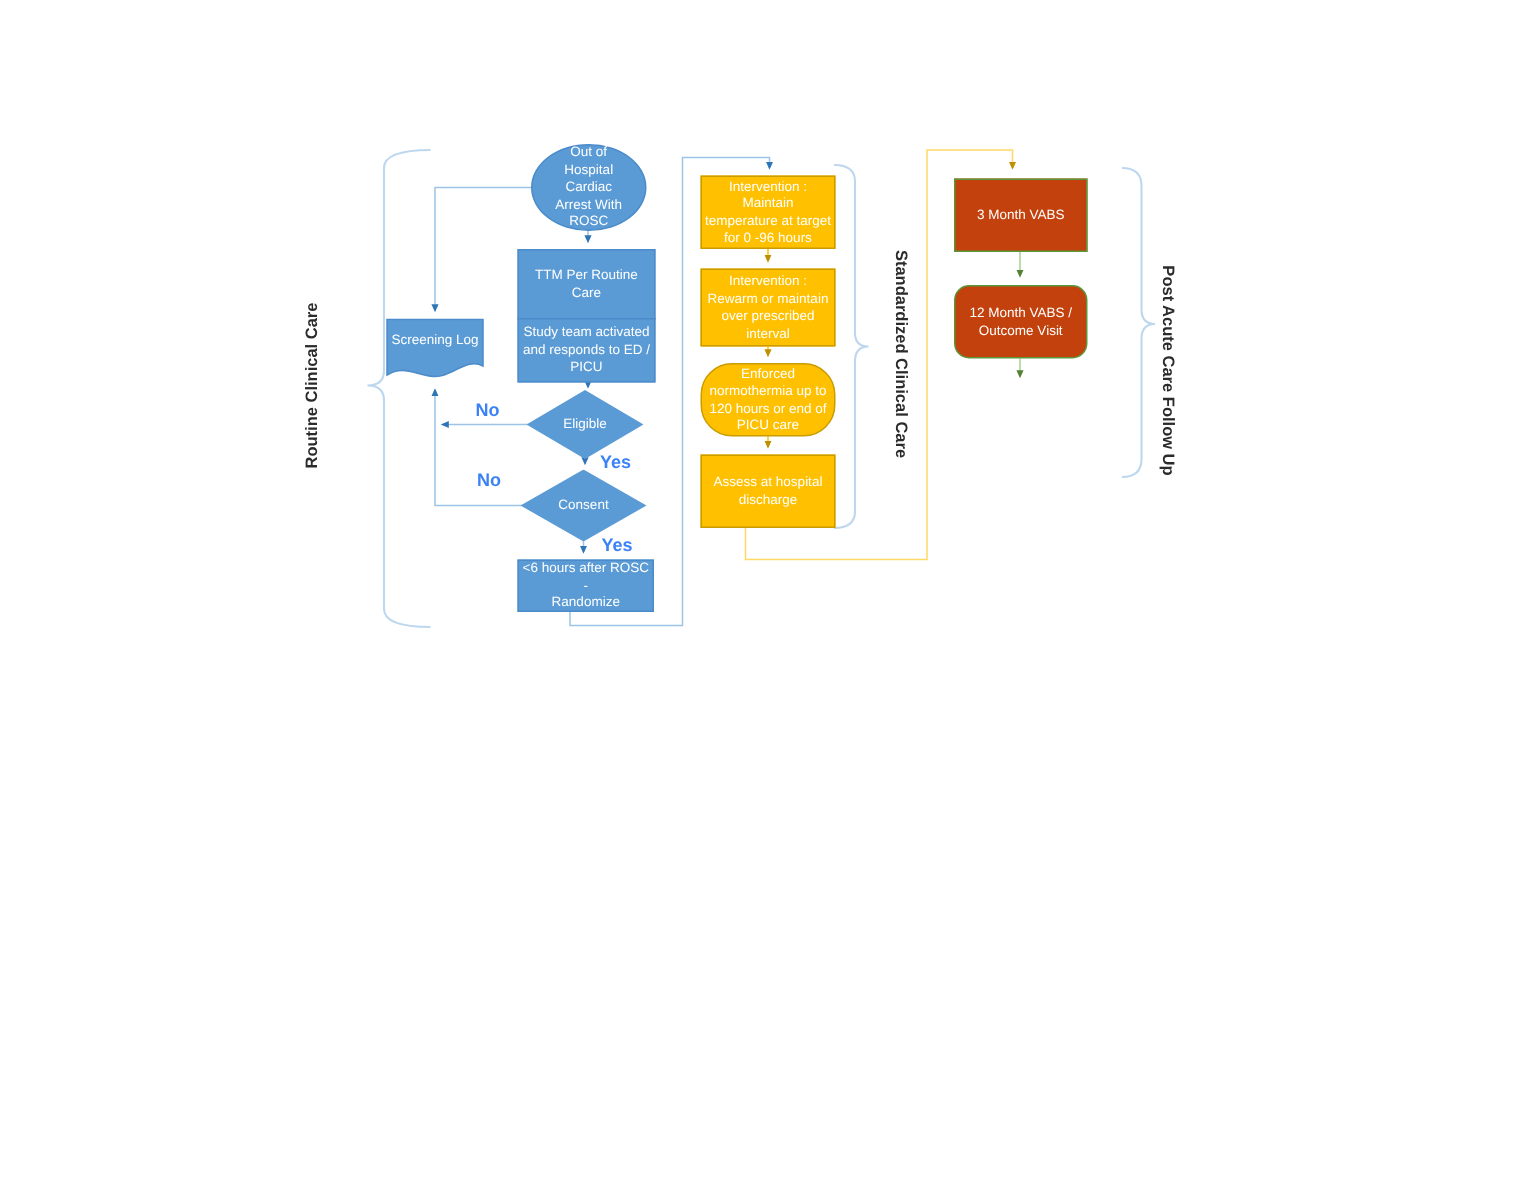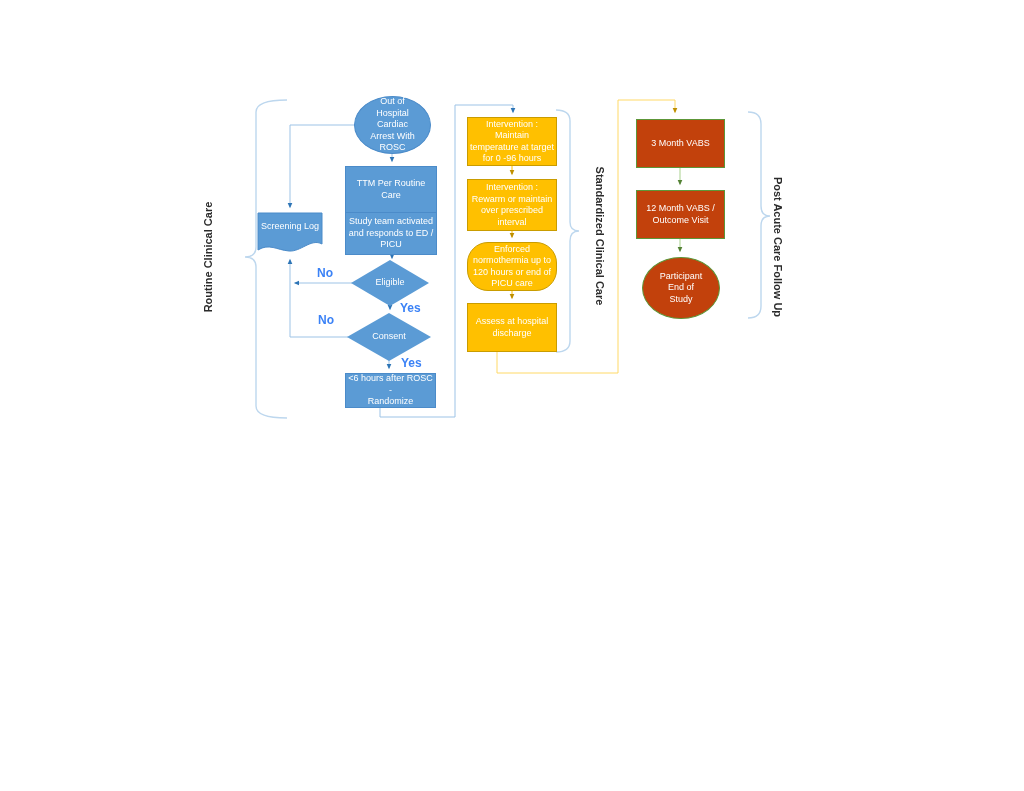--- a/index.html
+++ b/index.html
@@ -110,26 +110,23 @@
   <div class="node orange" style="left:467px;top:242px;width:90px;height:49px;border-radius:21px;">Enforced
 normothermia up to
 120 hours or end of
 PICU care</div>
 
   <div class="node orange" style="left:467px;top:303px;width:90px;height:49px;">Assess at hospital
 discharge</div>
 
   <div class="node green" style="left:636px;top:119px;width:89px;height:49px;">3 Month VABS</div>
 
-  <div class="node green" style="left:636px;top:190px;width:89px;height:49px;">12 Month VABS /
+  <div class="node green" style="left:636px;top:190px;width:89px;height:49px;border-radius:10px;">12 Month VABS /
 Outcome Visit</div>
 
-  <div class="node green ellipse" style="left:642px;top:257px;width:78px;height:62px;">Participant
-End of
-Study</div>
 
   <span class="edge-label" style="left:317px;top:266px;">No</span>
   <span class="edge-label" style="left:400px;top:301px;">Yes</span>
   <span class="edge-label" style="left:318px;top:313px;">No</span>
   <span class="edge-label" style="left:401px;top:356px;">Yes</span>
 
   <div class="section-label ccw" style="left:208px;top:257px;">Routine Clinical Care</div>
   <div class="section-label" style="left:600px;top:236px;">Standardized Clinical Care</div>
   <div class="section-label" style="left:778px;top:247px;">Post Acute Care Follow Up</div>
 

